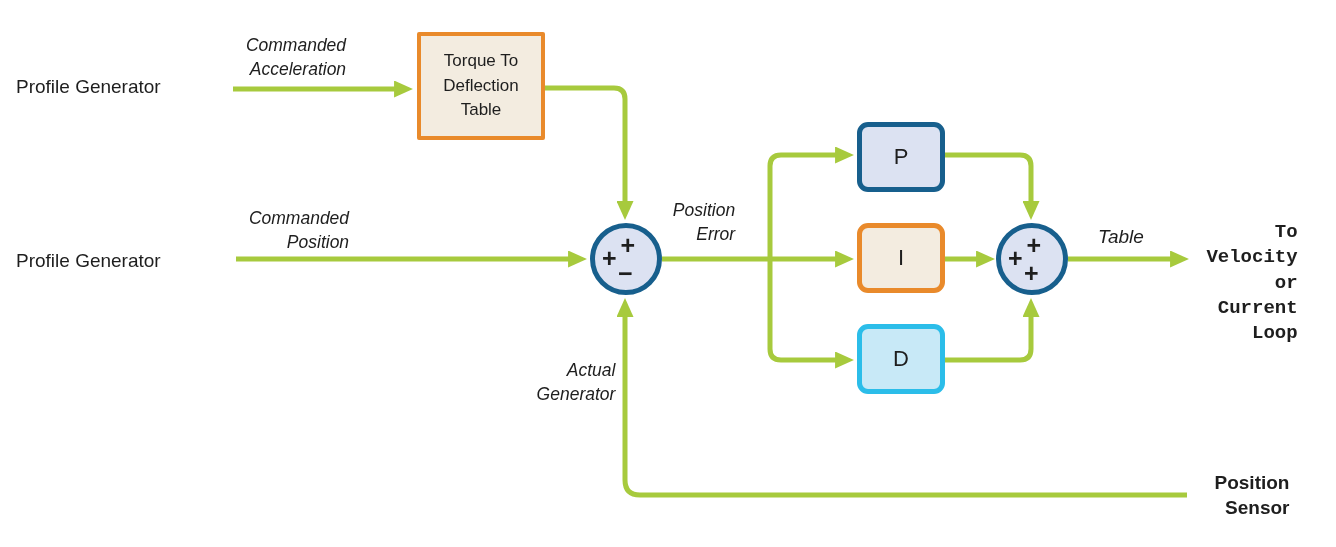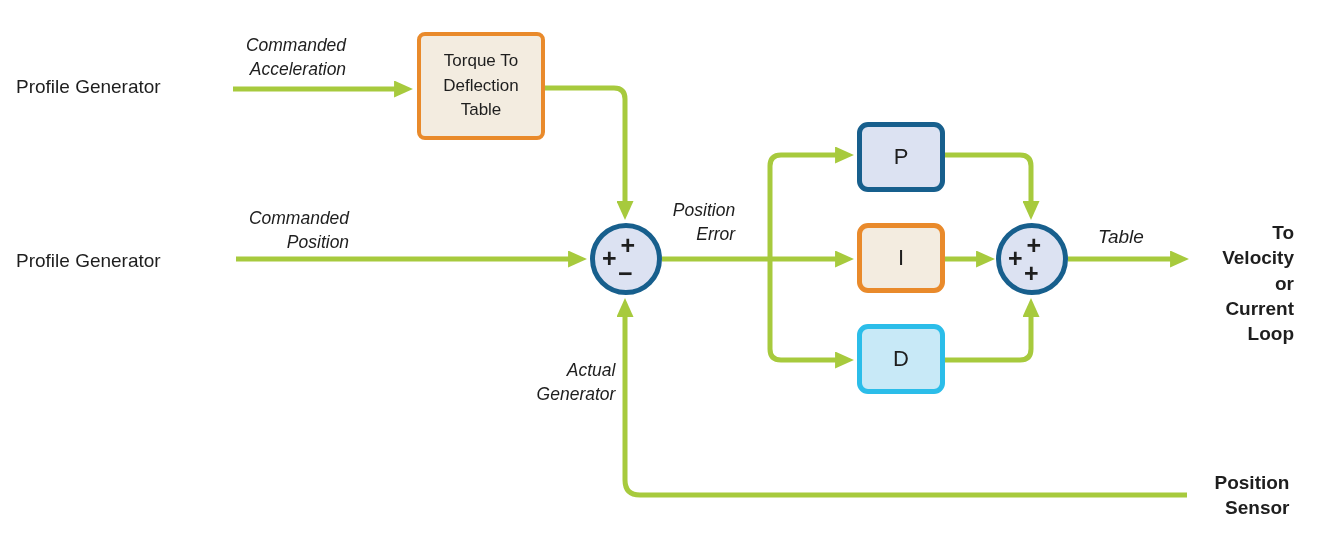--- a/index.html
+++ b/index.html
@@ -26,21 +26,21 @@
   .italic{font-style:italic;font-size:17.5px;}
   .plain{font-size:19px;}
   .bold{font-weight:700;font-size:19px;line-height:1.33;}
 
   .block{
     position:absolute;box-sizing:border-box;display:flex;align-items:center;justify-content:center;
     text-align:center;white-space:pre-line;
   }
   .torque{
     left:417px;top:32px;width:128px;height:108px;
-    border:4px solid var(--orange);border-radius:8px;background:var(--orange-fill);
+    border:4px solid var(--orange);border-radius:2px;background:var(--orange-fill);
     font-size:17px;line-height:1.45;
   }
   .pid{width:88px;height:70px;border-radius:11px;font-size:22px;border:5px solid;left:857px;}
   .p-block{top:122px;border-color:var(--dark-blue);background:var(--blue-fill);}
   .i-block{top:223px;border-color:var(--orange);background:var(--orange-fill);}
   .d-block{top:324px;border-color:var(--cyan);background:var(--cyan-fill);}
 
   .summer{
     position:absolute;box-sizing:border-box;width:72px;height:72px;border-radius:50%;
     border:5px solid var(--dark-blue);background:var(--blue-fill);
@@ -100,19 +100,19 @@
     <span class="sign sign-top">+</span>
     <span class="sign sign-left">+</span>
     <span class="sign sign-bottom">−</span>
   </div>
   <div class="summer sum2">
     <span class="sign sign-top">+</span>
     <span class="sign sign-left">+</span>
     <span class="sign sign-bottom">+</span>
   </div>
 
-  <div class="lbl bold center" style="left:1252px;top:220px;">To Velocity
+  <div class="lbl bold center" style="left:1252px;top:220px;font-family:Liberation Mono, monospace;">To Velocity
 or Current
 Loop</div>
   <div class="lbl bold center" style="left:1252px;top:470px;">Position
 Sensor</div>
 
 </div>
 
 </body></html>

